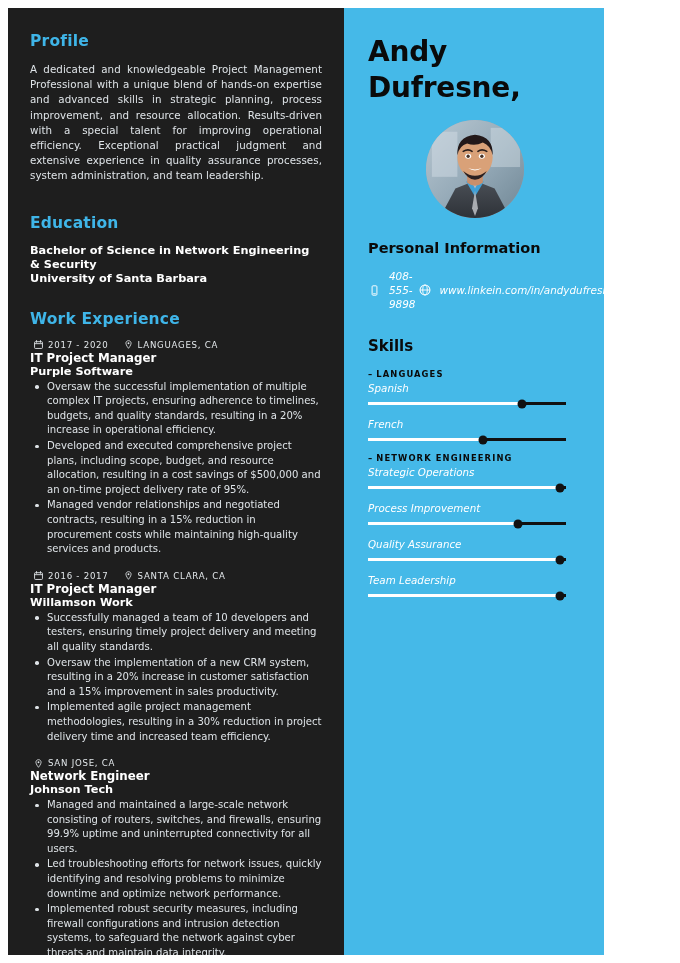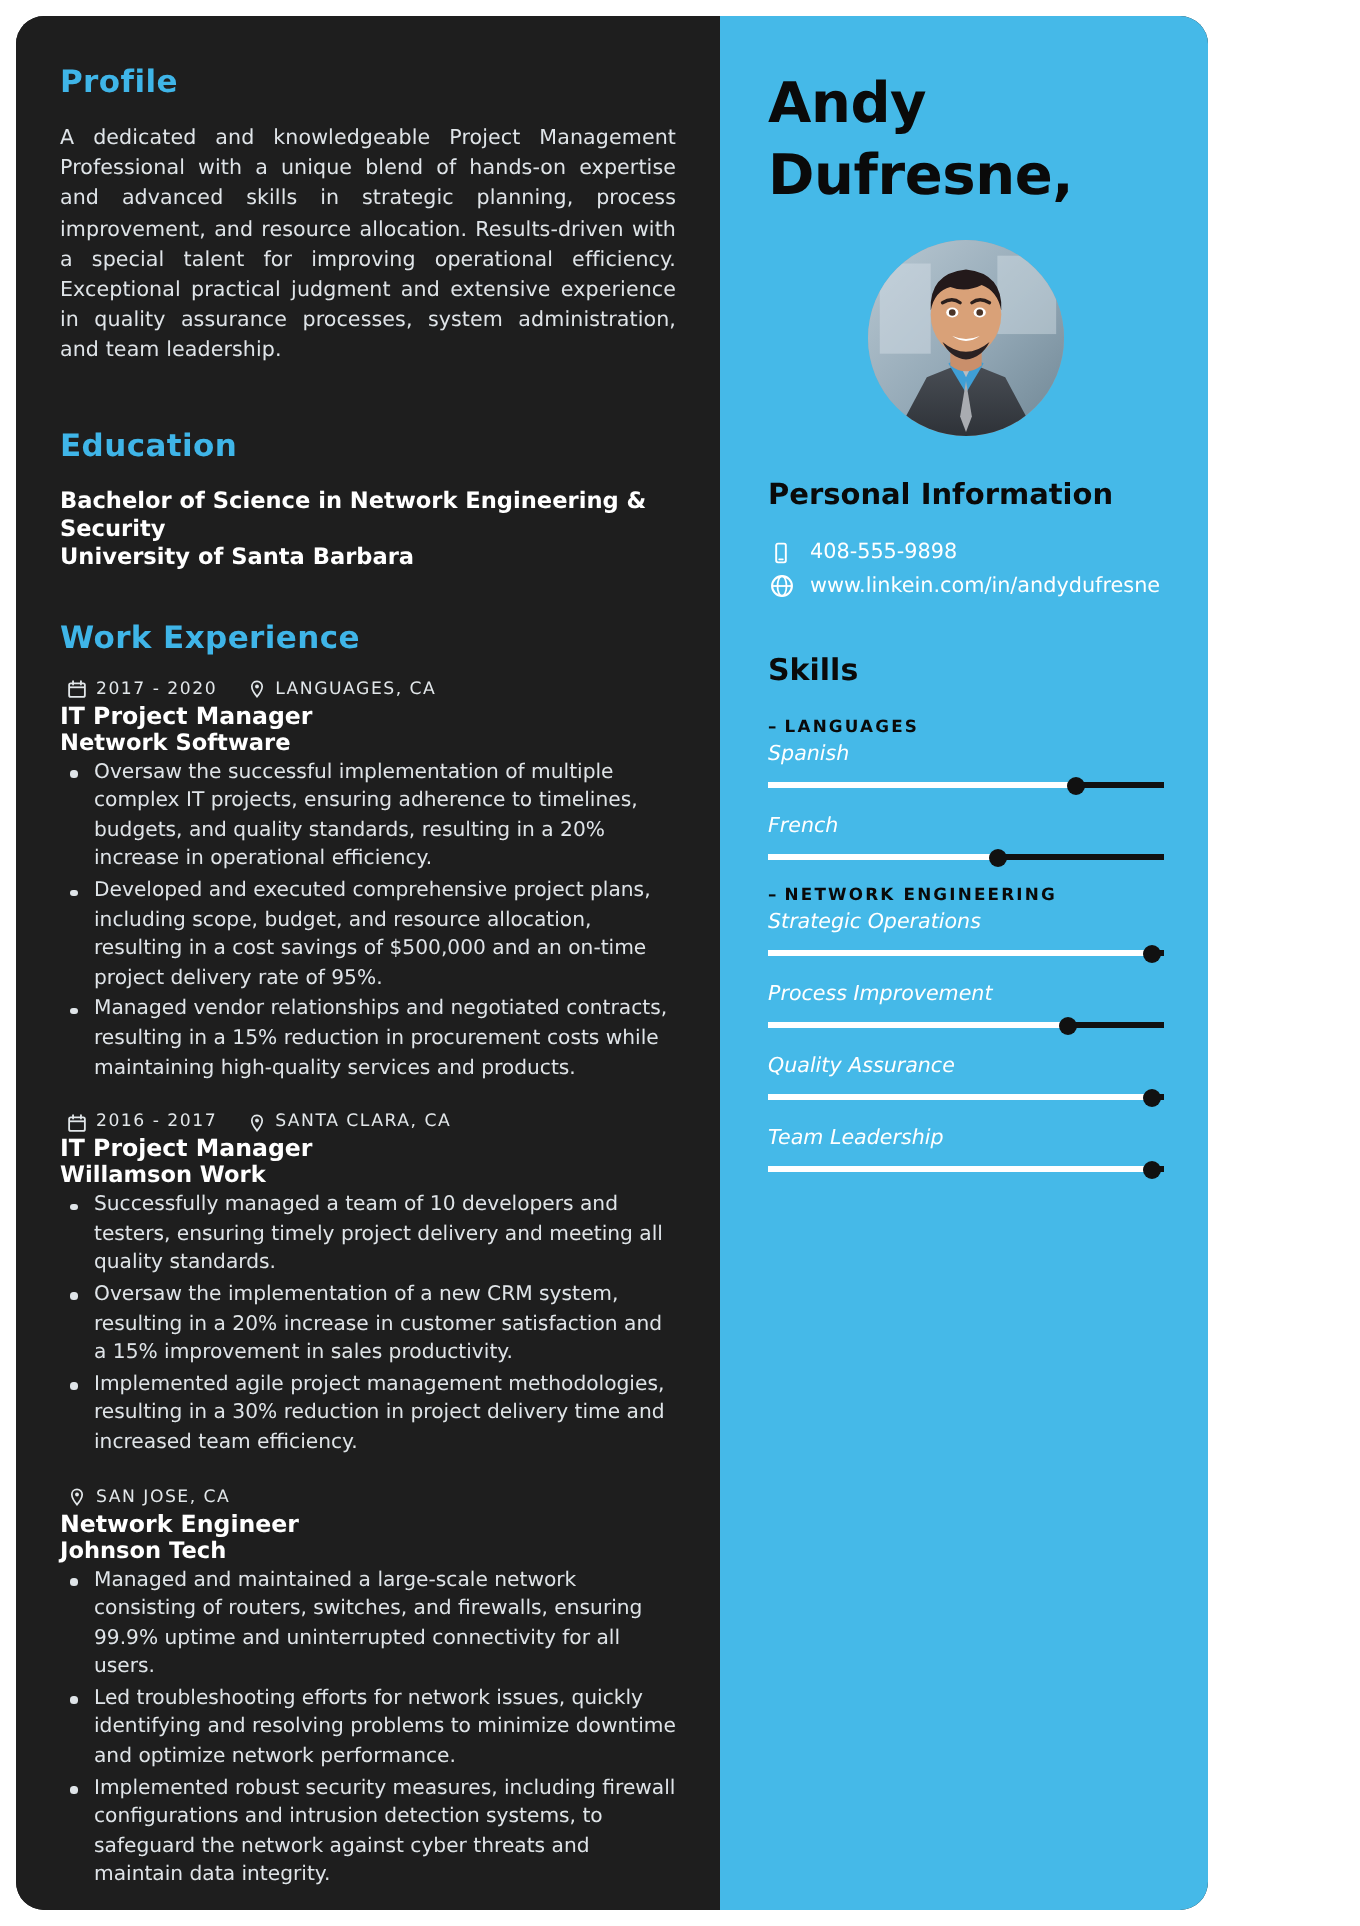--- a/index.html
+++ b/index.html
@@ -21,21 +21,20 @@
 
   .sheet {
     position: absolute;
     left: 8px;
     top: 8px;
     width: 596px;
     height: 947px;
     display: flex;
     background: #1e1e1e;
     overflow: hidden;
-    border-radius: 14px;
   }
 
   
   .left-col {
     width: 404px;
     background: #1e1e1e;
     padding: 24px 22px 10px 22px;
     color: #e9edf0;
   }
 
@@ -153,21 +152,21 @@
   .photo svg { display: block; width: 100%; height: 100%; }
 
   .r-head {
     font-size: 14.5px;
     font-weight: bold;
     color: #0a0a0a;
     margin-top: 22px;
     margin-bottom: 13px;
   }
 
-  .contact-list { display: flex; flex-direction: column; gap: 3px; }
+  .contact-list { display: flex; flex-direction: row; gap: 3px; font-style: italic; }
   .contact-row {
     display: flex;
     align-items: center;
     gap: 8px;
     font-size: 10.4px;
     color: #ffffff;
     line-height: 14px;
   }
   .contact-row .ic {
     width: 13px;
@@ -261,21 +260,21 @@
               <span class="sp"></span>
               <span class="ic">
                 <svg width="9" height="9" viewBox="0 0 16 16">
                   <path d="M8 1.2c-2.6 0-4.6 2-4.6 4.5C3.4 9.2 8 14.8 8 14.8s4.6-5.6 4.6-9.1C12.6 3.2 10.6 1.2 8 1.2z" fill="none" stroke="#e2e7ea" stroke-width="1.5"></path>
                   <circle cx="8" cy="5.8" r="1.7" fill="#e2e7ea"></circle>
                 </svg>
               </span>
               <span>LANGUAGES, CA</span>
             </div>
             <div class="job-title">IT Project Manager</div>
-            <div class="job-company">Network Software</div>
+            <div class="job-company">Purple Software</div>
             <ul class="bullets">
               <li>Oversaw the successful implementation of multiple complex IT projects, ensuring adherence to timelines, budgets, and quality standards, resulting in a 20% increase in operational efficiency.</li>
               <li>Developed and executed comprehensive project plans, including scope, budget, and resource allocation, resulting in a cost savings of $500,000 and an on-time project delivery rate of 95%.</li>
               <li>Managed vendor relationships and negotiated contracts, resulting in a 15% reduction in procurement costs while maintaining high-quality services and products.</li>
             </ul>
           </div>
           <div class="job">
             <div class="job-meta">
               <span class="ic">
                 <svg width="9" height="9" viewBox="0 0 16 16">

